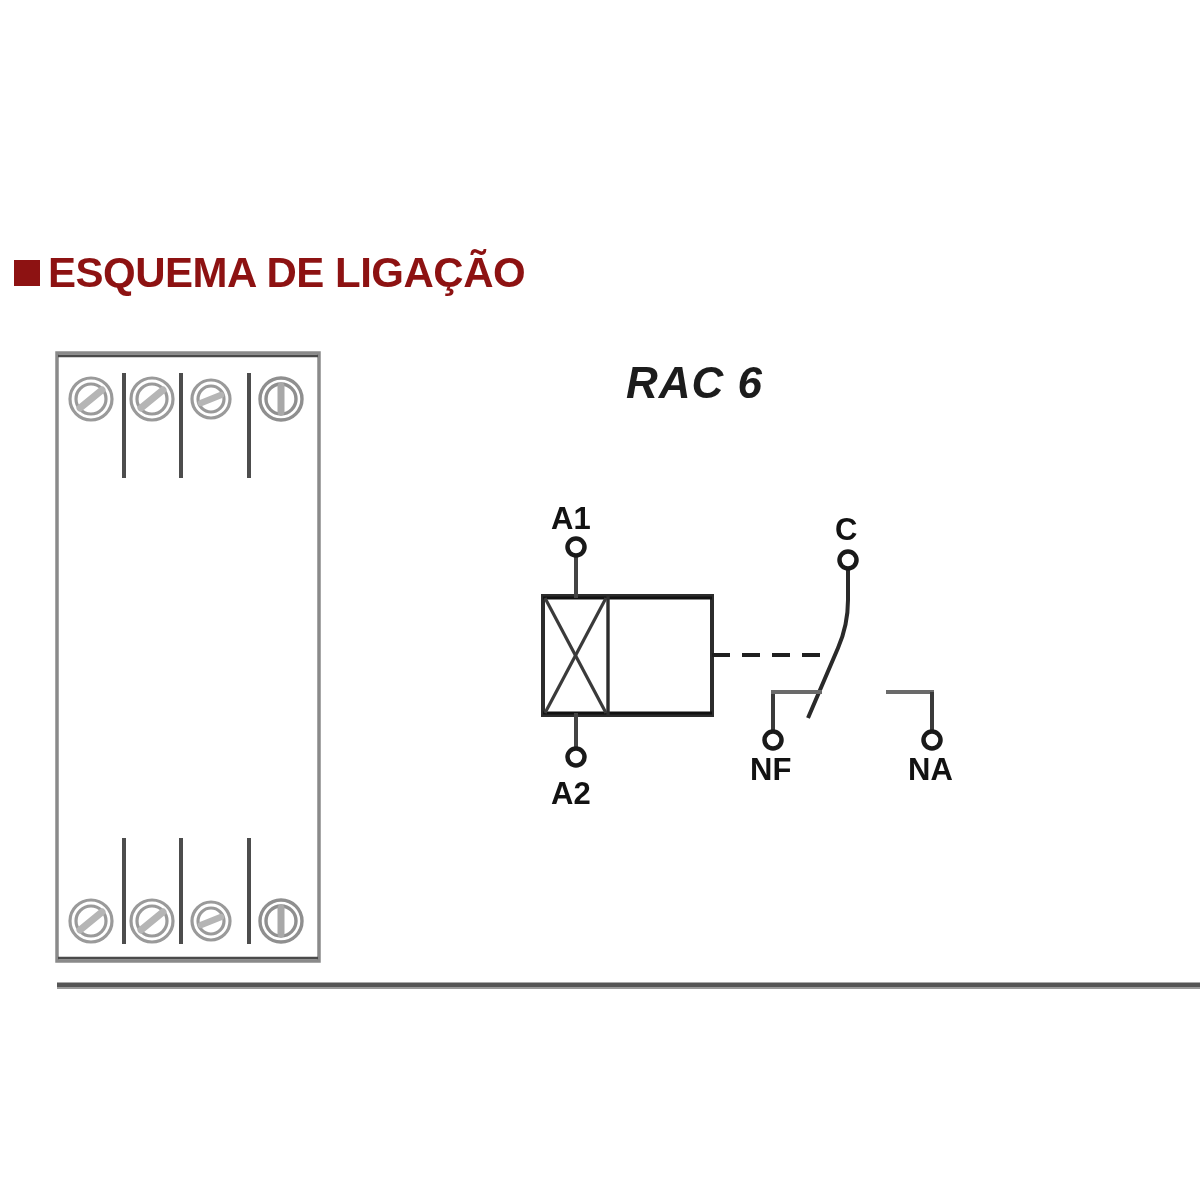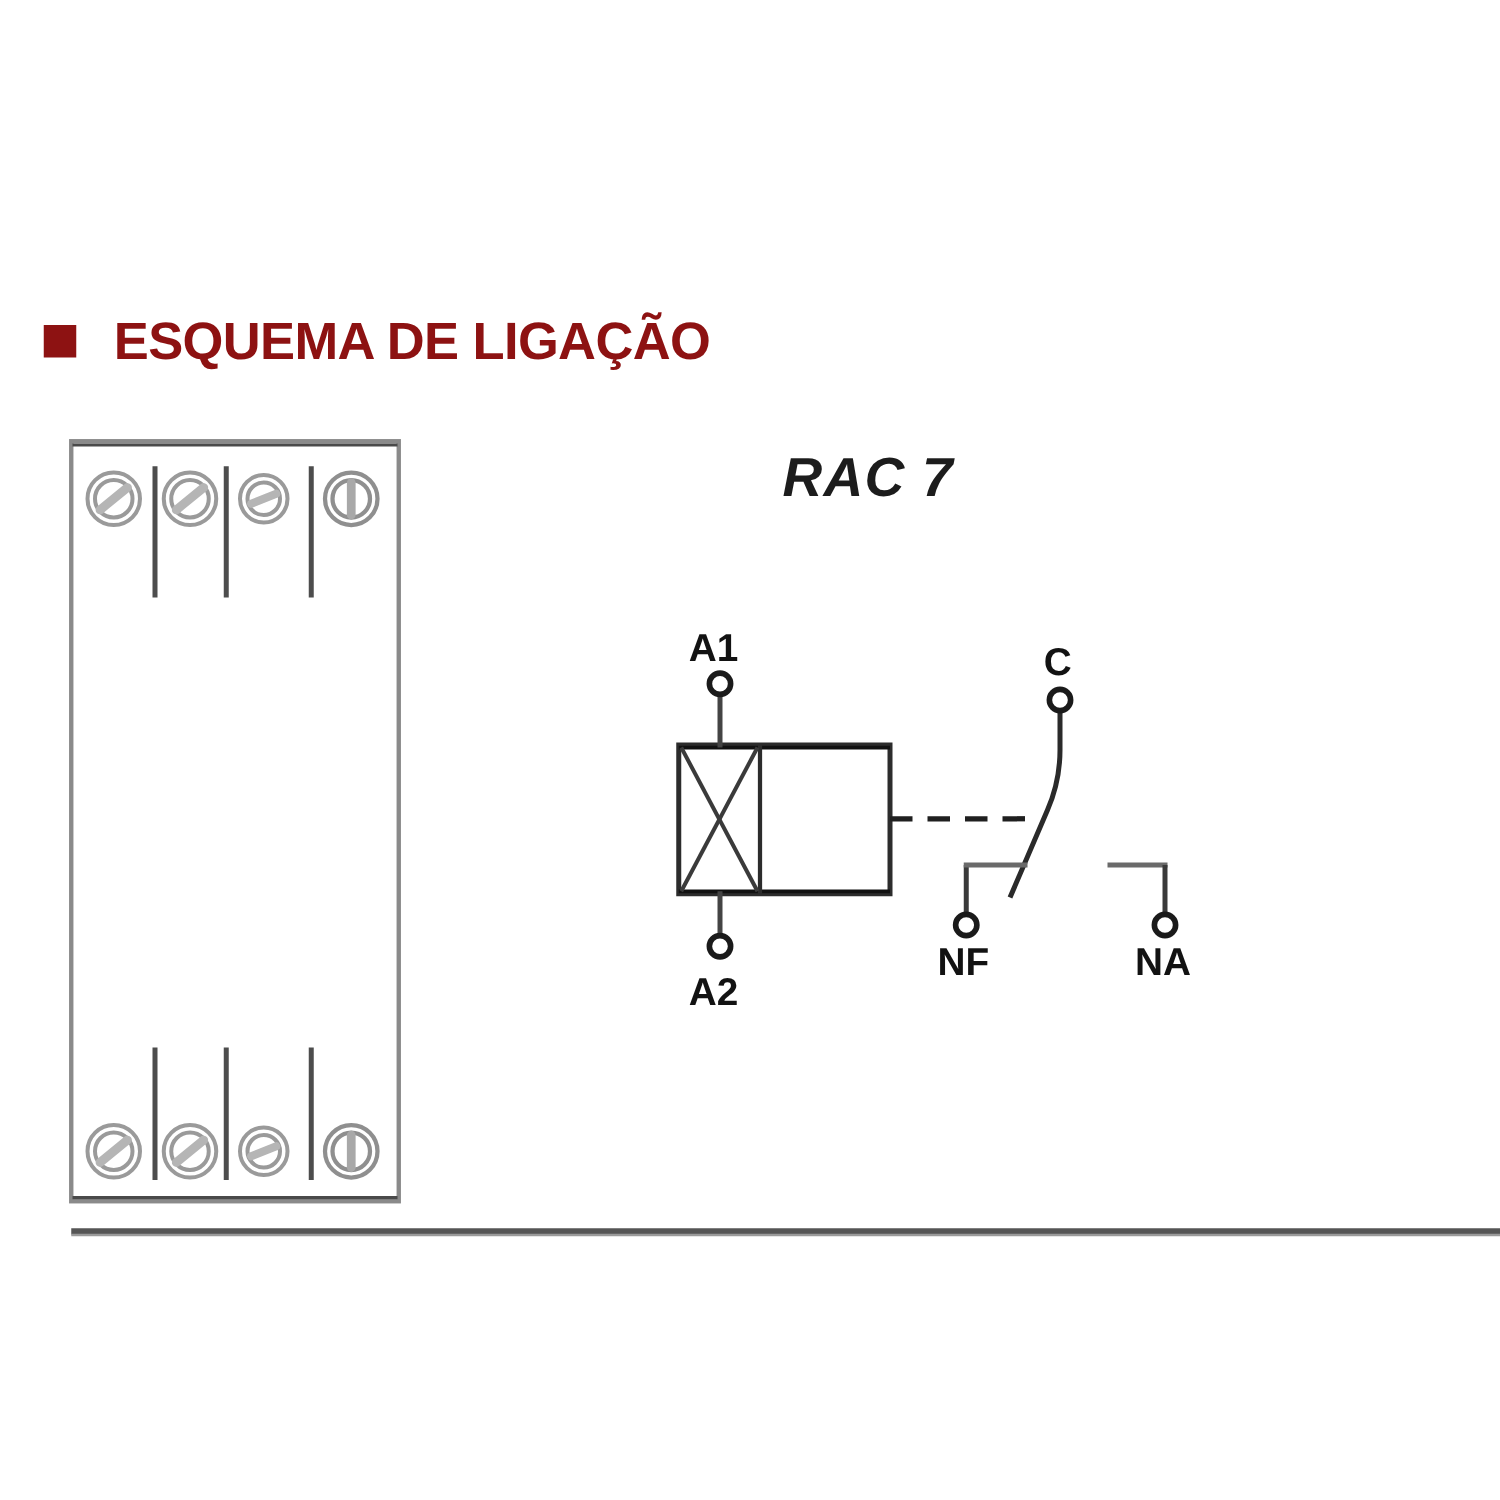--- a/index.html
+++ b/index.html
@@ -11,25 +11,25 @@
     width: 1200px;
     height: 1200px;
     position: relative;
     font-family: "Liberation Sans", sans-serif;
     overflow: hidden;
   }
 
   
   #section-heading {
     position: absolute;
-    left: 35px;
+    left: 14px;
     top: 252px;
     display: flex;
     align-items: center;
-    gap: 30px;
+    gap: 8px;
     text-align: right;
   }
   #heading-bullet {
     width: 26px;
     height: 26px;
     background: #8d1212;
     flex: none;
   }
   #heading-text {
     font-size: 42px;
@@ -80,21 +80,21 @@
   }
 </style>
 </head>
 <body>
 
 <div id="section-heading">
   <div id="heading-bullet"></div>
   <div id="heading-text">ESQUEMA DE LIGAÇÃO</div>
 </div>
 
-<div id="schematic-title">RAC 7</div>
+<div id="schematic-title">RAC 6</div>
 
 <div class="term-label" style="left:64px;  top:437px;">NF</div>
 <div class="term-label" style="left:139px; top:437px;">C</div>
 <div class="term-label" style="left:188px; top:437px;">NA</div>
 <div class="term-label" style="left:259px; top:437px;">A1</div>
 
 <div class="term-label" style="left:259px; top:848px;">A2</div>
 
 <div class="schem-label" style="left:551px; top:501px;">A1</div>
 <div class="schem-label" style="left:551px; top:776px;">A2</div>

